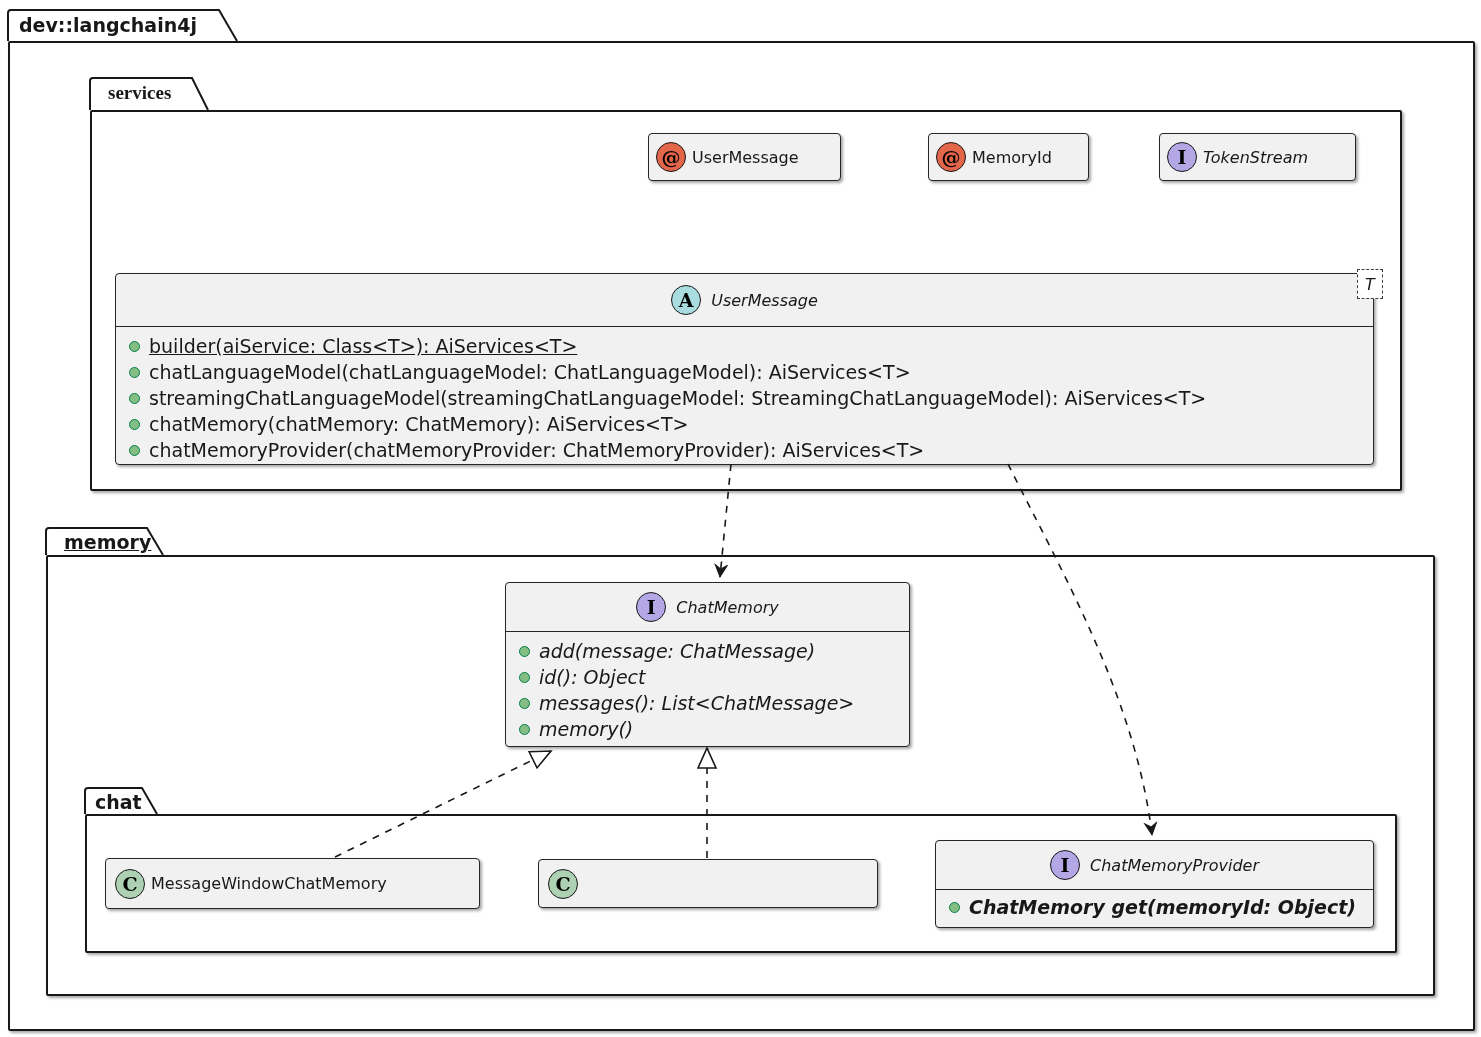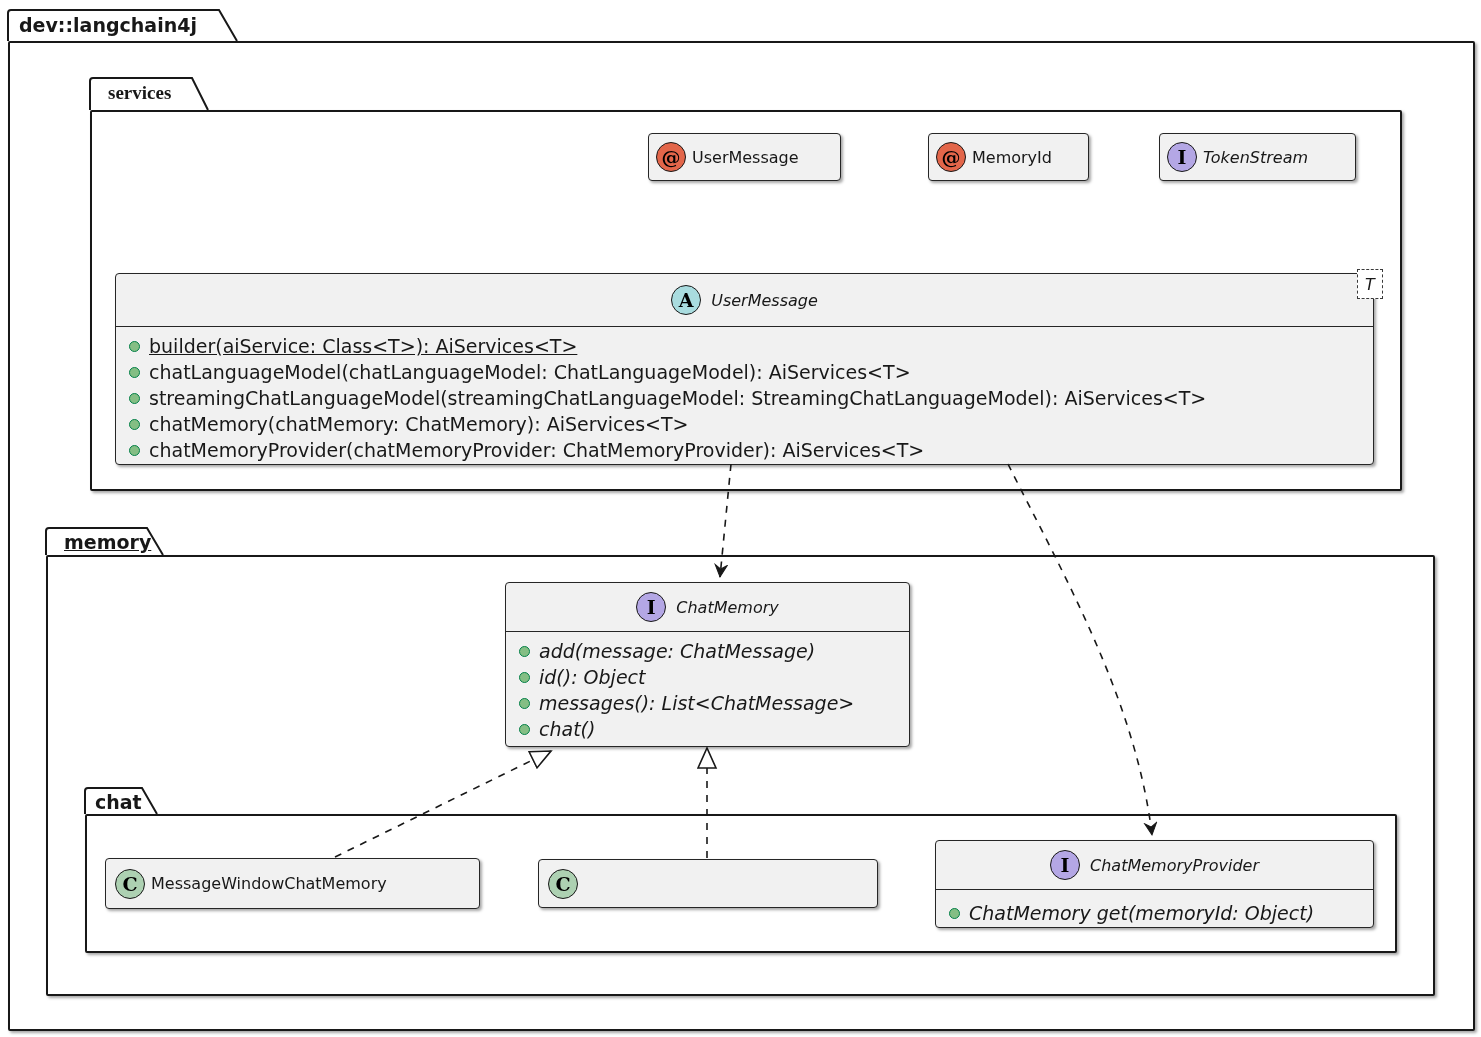--- a/index.html
+++ b/index.html
@@ -125,40 +125,40 @@
       <div class="mrow it">
         <span class="dot"></span>
         <span>id(): Object</span>
       </div>
       <div class="mrow it">
         <span class="dot"></span>
         <span>messages(): List&lt;ChatMessage&gt;</span>
       </div>
       <div class="mrow it">
         <span class="dot"></span>
-        <span>chat()</span>
+        <span>memory()</span>
       </div>
     </div>
   </div>
 
   <div class="cls hdr" style="left:105px; top:858px; width:375px; height:51px; justify-content:flex-start; padding-left:9px; box-sizing:border-box; gap:6px;">
     <span class="icon-circle c-class">C</span>
     <span class="title">MessageWindowChatMemory</span>
   </div>
 
   <div class="cls hdr" style="left:538px; top:859px; width:340px; height:49px; justify-content:flex-start; padding-left:9px; box-sizing:border-box; gap:6px;">
     <span class="icon-circle c-class">C</span>
   </div>
 
   <div class="cls" style="left:935px; top:840px; width:437px; height:86px;">
     <div class="hdr" style="height:48px;">
       <span class="icon-circle c-interface">I</span>
       <span class="title it">ChatMemoryProvider</span>
     </div>
-    <div class="methods" style="padding-top:8px;">
+    <div class="methods" style="padding-top:2px;font-weight:bold;">
       <div class="mrow it" style="height:30px;">
         <span class="dot"></span>
         <span>ChatMemory get(memoryId: Object)</span>
       </div>
     </div>
   </div>
 
   <svg id="overlay" viewBox="0 0 1481 1037" xmlns="http://www.w3.org/2000/svg">
     <defs>
       <marker id="varrow" markerUnits="userSpaceOnUse" markerWidth="18" markerHeight="16" refX="13" refY="7" orient="auto">

